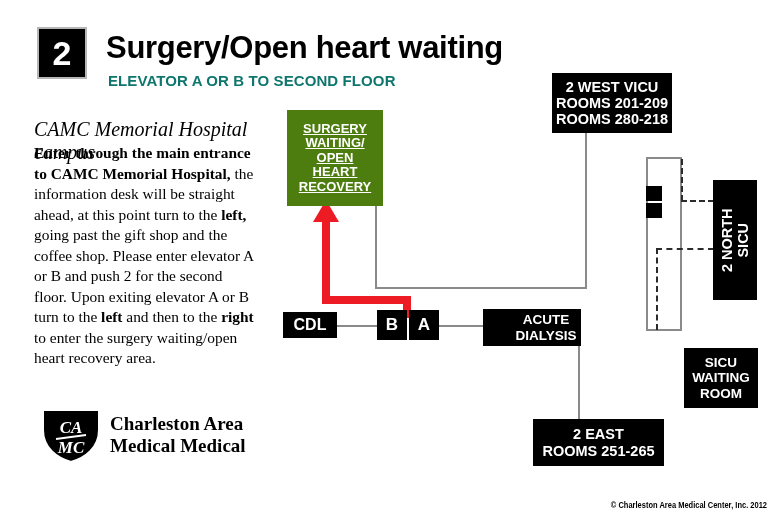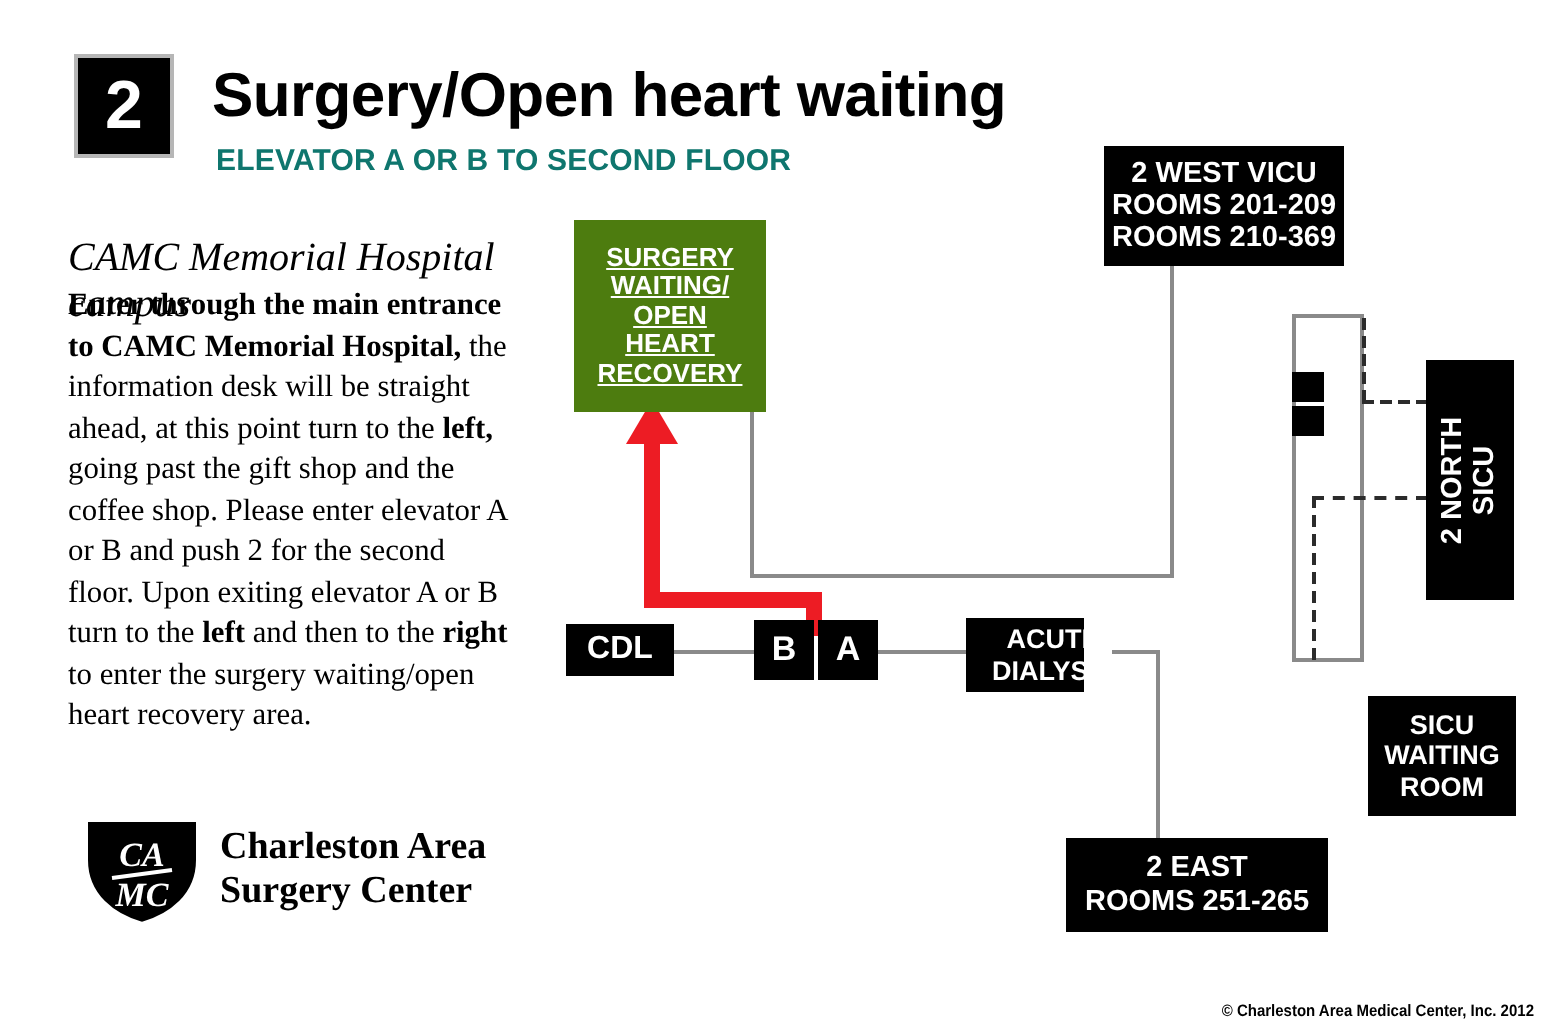--- a/index.html
+++ b/index.html
@@ -185,21 +185,21 @@
   <div class="logo-wrap">
     <svg class="logo-shield" width="62" height="56" viewBox="0 0 62 56">
       <path d="M3 2 L59 2 L59 22 C59 40 45 50 31 54 C17 50 3 40 3 22 Z" fill="#000000"></path>
       <path d="M3 2 L59 2 L59 22 C59 40 45 50 31 54 C17 50 3 40 3 22 Z" fill="none" stroke="#ffffff" stroke-width="2"></path>
       <text x="31" y="25" font-family="Liberation Serif, serif" font-style="italic" font-weight="bold" font-size="17" fill="#ffffff" text-anchor="middle">CA</text>
       <line x1="16" y1="31" x2="46" y2="27" stroke="#ffffff" stroke-width="2"></line>
       <text x="31" y="45" font-family="Liberation Serif, serif" font-style="italic" font-weight="bold" font-size="17" fill="#ffffff" text-anchor="middle">MC</text>
     </svg>
     <div class="logo-text">
       <div>Charleston Area</div>
-      <div>Surgery Center</div>
+      <div>Medical Medical</div>
     </div>
   </div>
 
   <div class="line-v" style="left:375px; top:205px; height:84px;"></div>
   <div class="line-h" style="left:375px; top:287px; width:212px;"></div>
   <div class="line-v" style="left:585px; top:133px; height:156px;"></div>
 
   <div class="line-h" style="left:336px; top:325px; width:42px;"></div>
 
   <div class="line-h" style="left:436px; top:325px; width:48px;"></div>
@@ -227,42 +227,42 @@
     <span>SURGERY</span>
     <span>WAITING/</span>
     <span>OPEN</span>
     <span>HEART</span>
     <span>RECOVERY</span>
   </div>
 
   <div class="box" style="left:552px; top:73px; width:120px; height:60px; font-size:14.5px;">
     <span>2 WEST VICU</span>
     <span>ROOMS 201-209</span>
-    <span>ROOMS 210-369</span>
+    <span>ROOMS 280-218</span>
   </div>
 
   <div class="box" style="left:713px; top:180px; width:44px; height:120px; font-size:14.5px;">
     <div style="transform: rotate(-90deg); display:flex; flex-direction:column; align-items:center;">
       <span>2 NORTH</span>
       <span>SICU</span>
     </div>
   </div>
 
   <div class="box" style="left:533px; top:419px; width:131px; height:47px; font-size:14.5px;">
     <span>2 EAST</span>
     <span>ROOMS 251-265</span>
   </div>
 
   <div class="box" style="left:684px; top:348px; width:74px; height:60px; font-size:13.5px;">
     <span>SICU</span>
     <span>WAITING</span>
     <span>ROOM</span>
   </div>
 
-  <div class="box" style="left:483px; top:309px; width:59px; height:37px; font-size:13.5px;padding-left:28px;">
+  <div class="box" style="left:483px; top:309px; width:98px; height:37px; font-size:13.5px;padding-left:28px;">
     <span>ACUTE</span>
     <span>DIALYSIS</span>
   </div>
 
   <div class="box" style="left:283px; top:312px; width:54px; height:26px; font-size:16px;align-items:center;">
     <span>CDL</span>
   </div>
 
   <div class="box" style="left:377px; top:310px; width:30px; height:30px; font-size:17px;">
     <span>B</span>

